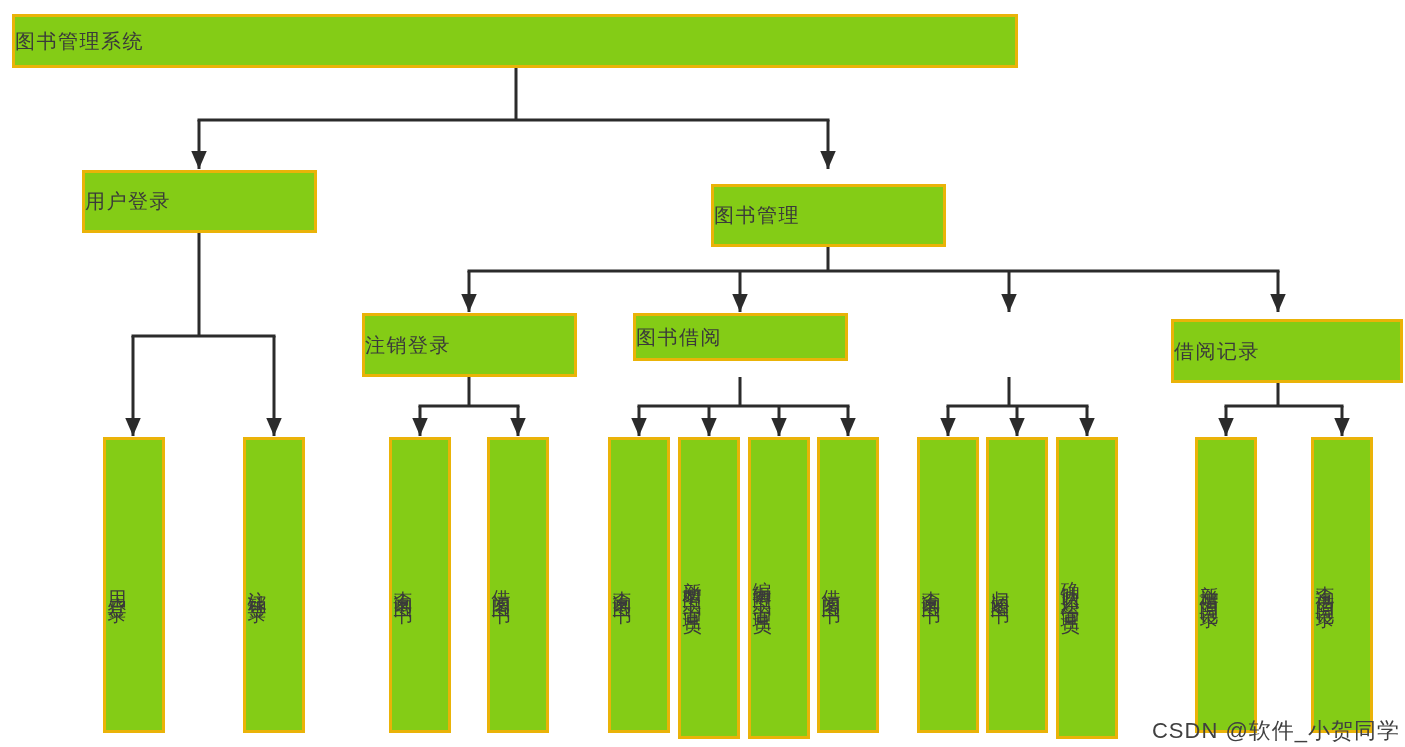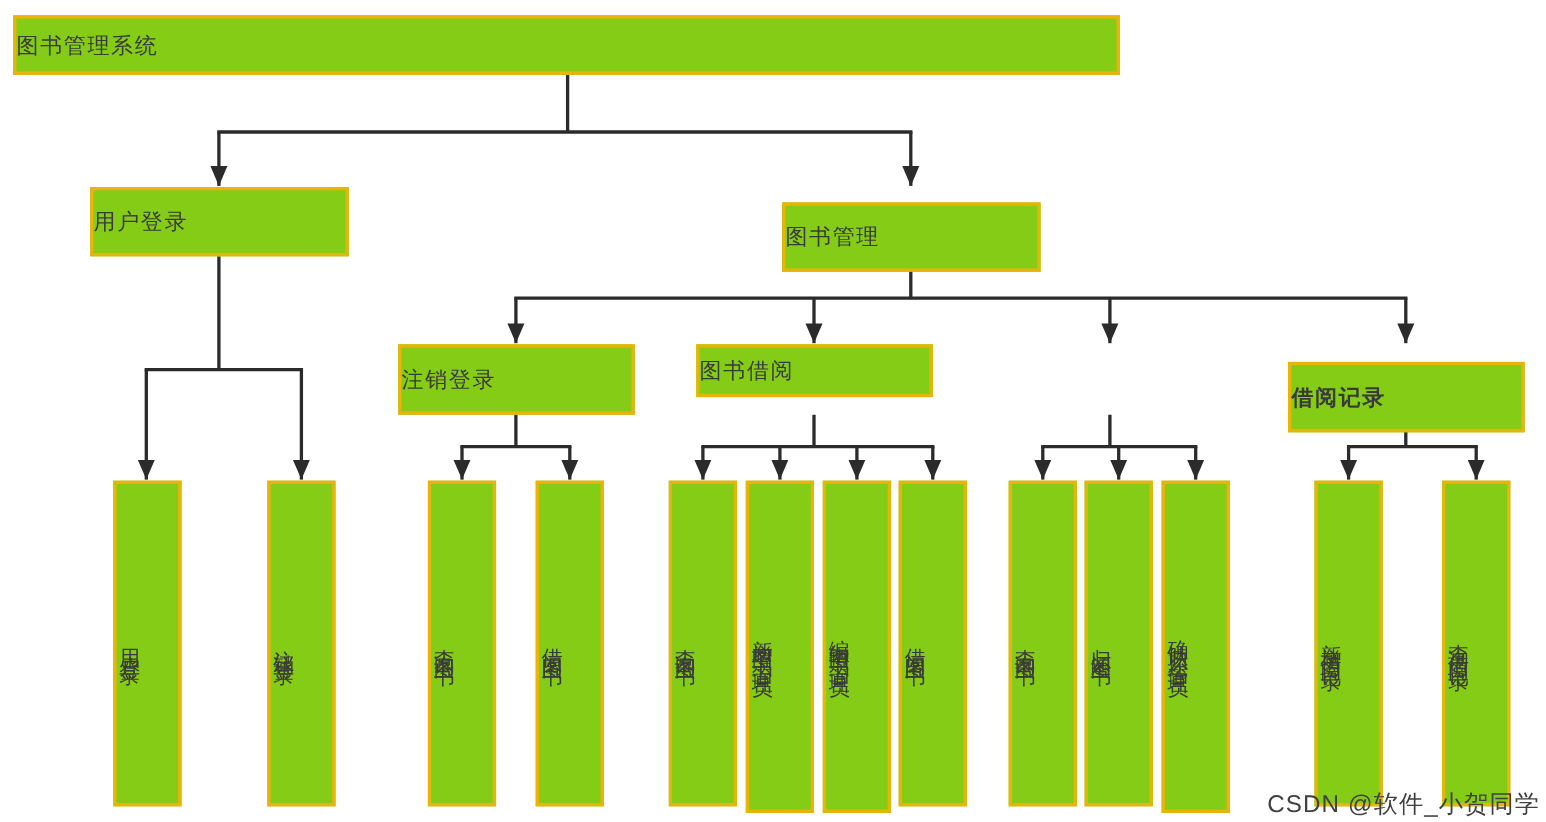--- a/index.html
+++ b/index.html
@@ -24,21 +24,21 @@
     writing-mode:vertical-rl;text-orientation:mixed;
     font-size:19px;letter-spacing:5px;line-height:1.1;white-space:nowrap;
   }
   
   .n-root{left:12px;top:14px;width:1006px;height:54px;}
   .n-user-login{left:82px;top:170px;width:235px;height:63px;}
   .n-book-mgmt{left:711px;top:170px;width:235px;height:63px;margin-top:14px;}
   .n-new-book{left:362px;top:313px;width:215px;height:64px;}
   .n-book-borrow{left:633px;top:313px;width:215px;height:48px;}
   .n-current-borrow{left:902px;top:313px;width:215px;height:64px;}
-  .n-borrow-record{left:1171px;top:329px;width:215px;height:64px;font-weight:bold;}
+  .n-borrow-record{left:1171px;top:319px;width:232px;height:64px;}
   .leaf{top:437px;width:62px;height:296px;}
   .tall{height:302px;}
   .l1{left:103px;}  .l2{left:243px;}
   .l3{left:389px;}  .l4{left:487px;}
   .l5{left:608px;}  .l6{left:678px;} .l7{left:748px;} .l8{left:817px;}
   .l9{left:917px;}  .l10{left:986px;} .l11{left:1056px;}
   .l12{left:1195px;} .l13{left:1311px;}
   .watermark{
     position:absolute;top:716px;right:5px;z-index:3;
     font-size:22px;color:#404040;letter-spacing:1px;white-space:nowrap;

